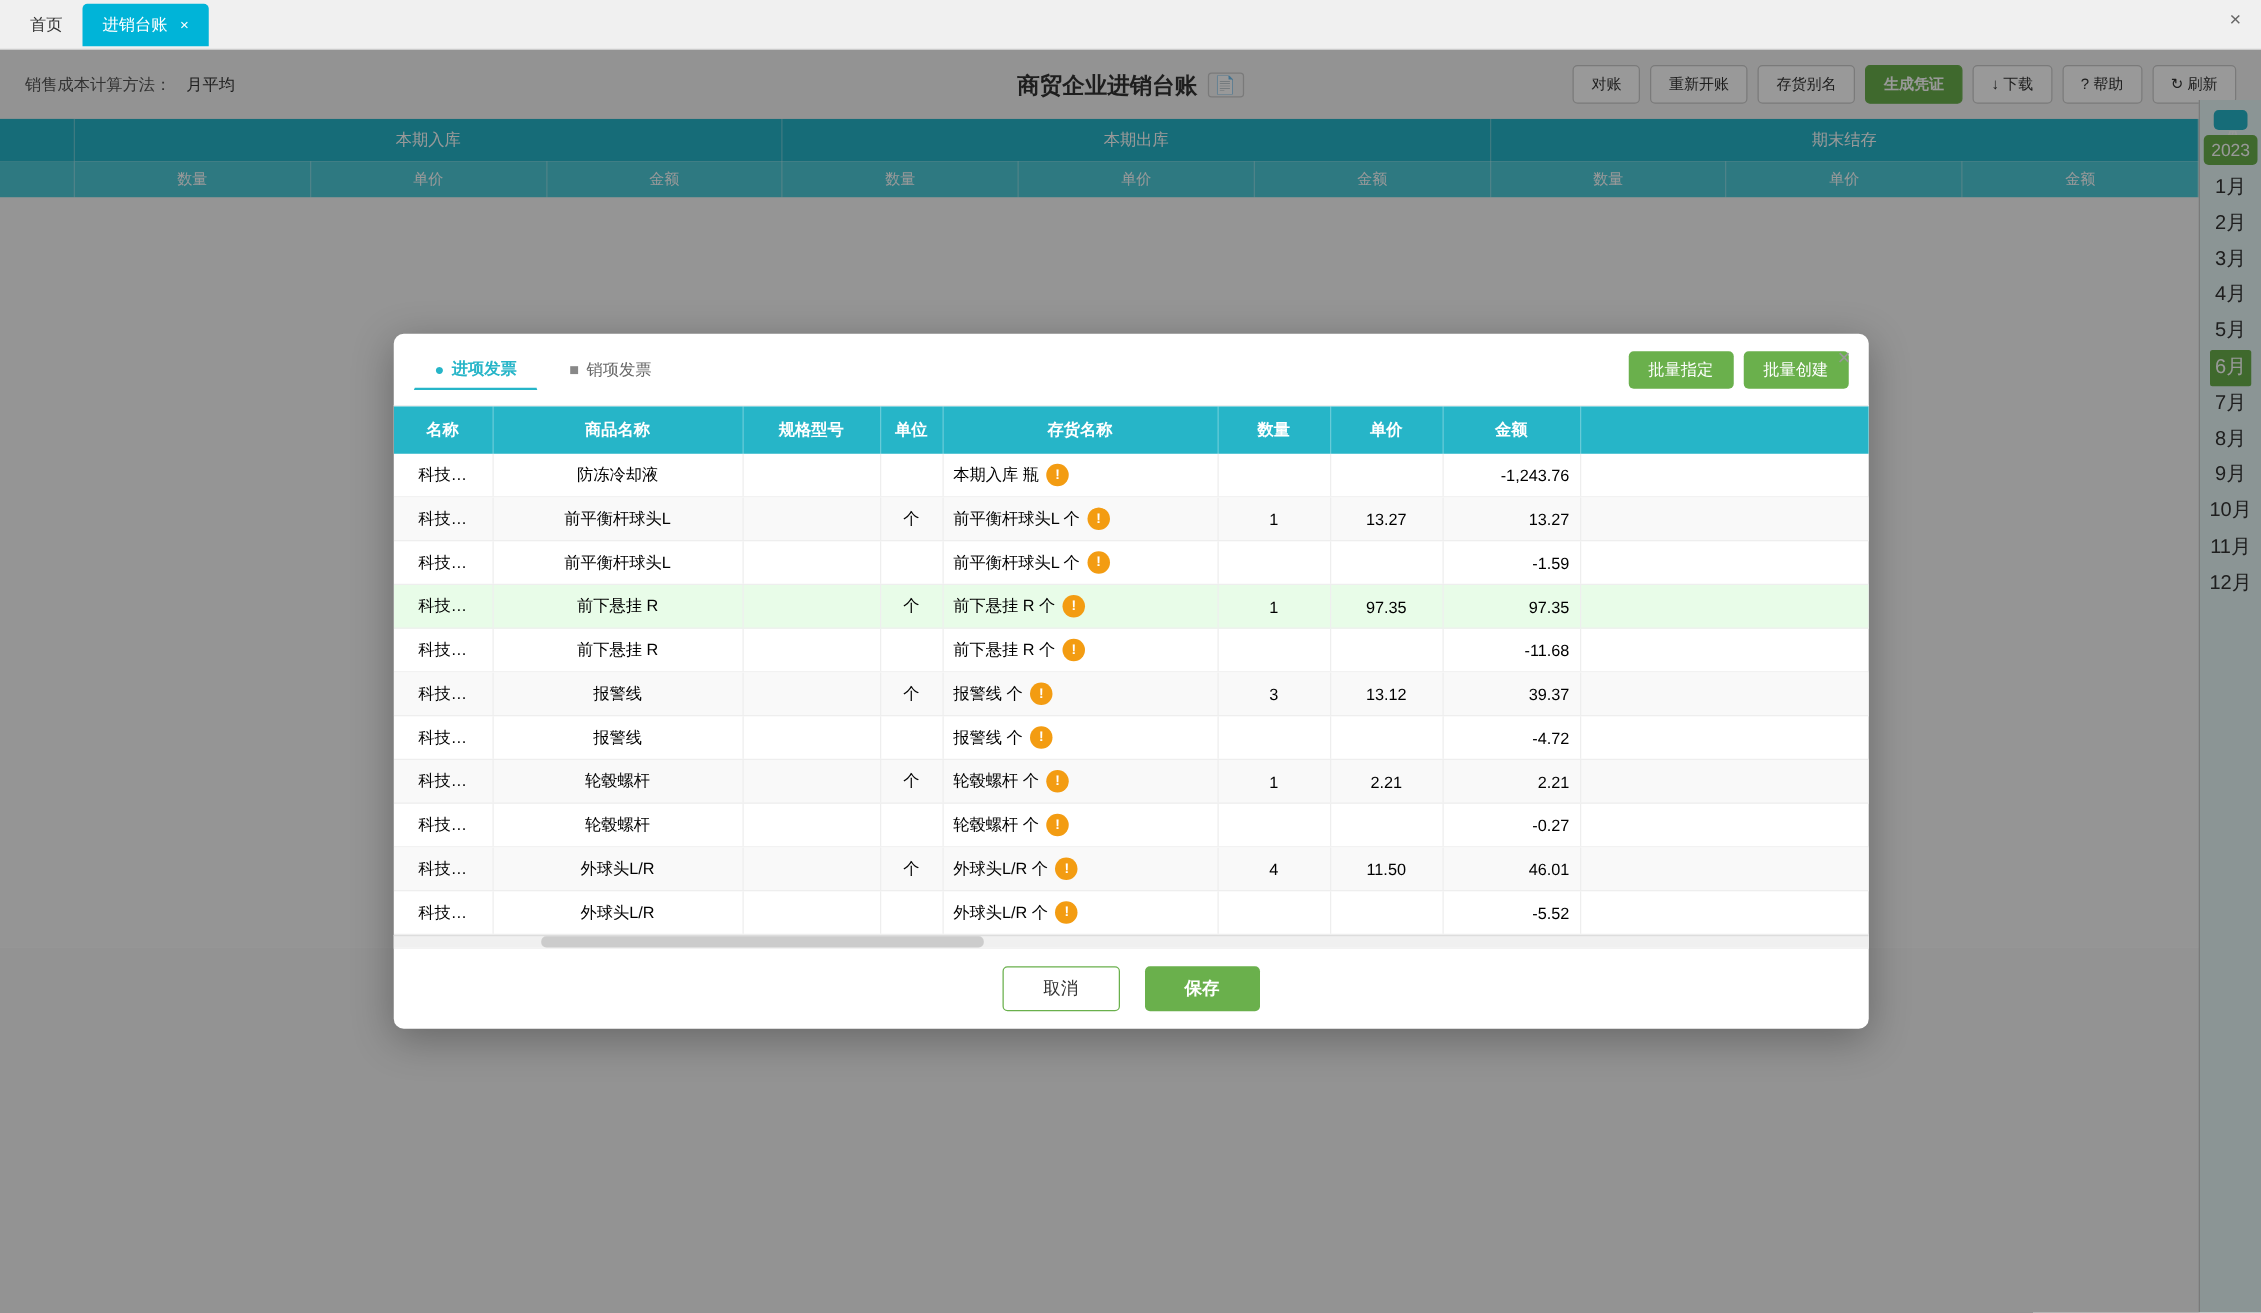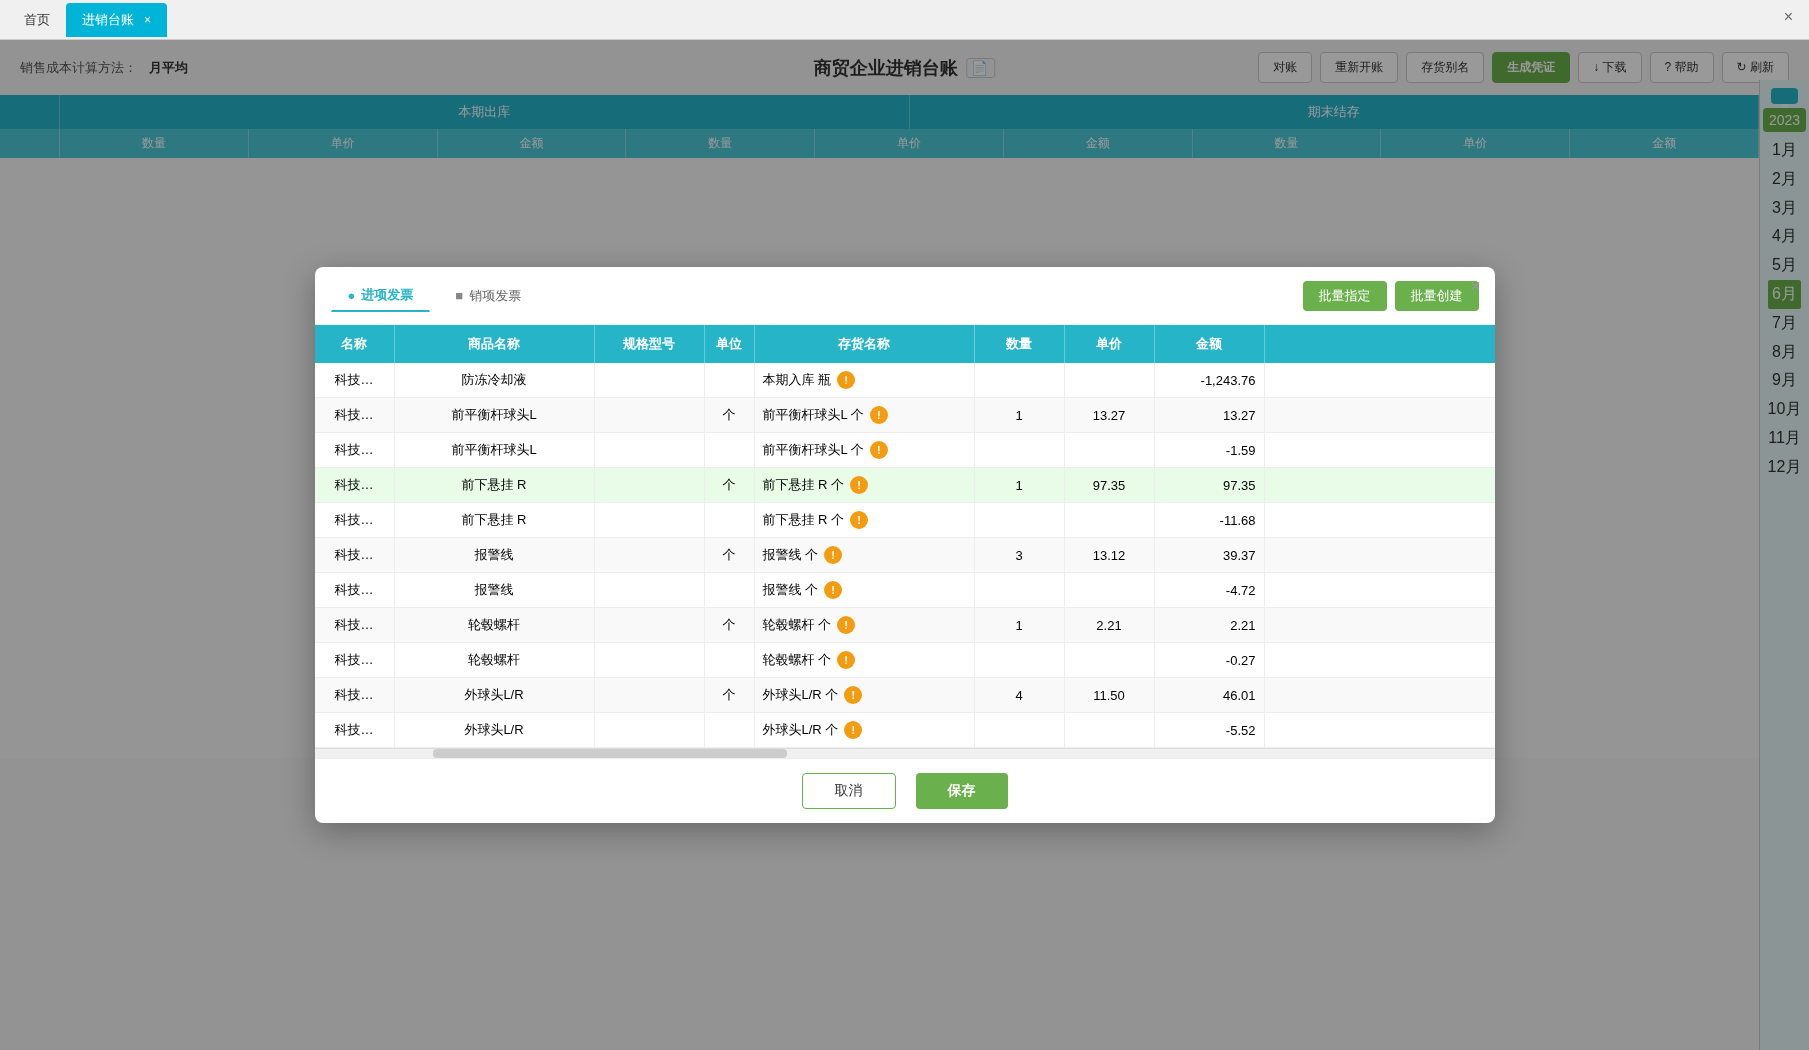--- a/index.html
+++ b/index.html
@@ -359,21 +359,21 @@
       font-size: 12px;
       border-right: 1px solid rgba(255,255,255,0.3);
     }
     .cost-label {
       font-size: 13px;
       color: #555;
     }
     .cost-value {
       font-size: 13px;
       color: #333;
-      font-weight: bold;
+      font-weight: normal;
     }
   </style>
 </head>
 <body>
 
 <div class="tab-bar">
   <div class="tab-item">首页</div>
   <div class="tab-item active">
     <span>进销台账</span>
     <span class="tab-close">×</span>
@@ -399,20 +399,21 @@
       <button class="btn btn-green">生成凭证</button>
       <button class="btn btn-icon">↓ 下载</button>
       <button class="btn btn-icon">? 帮助</button>
       <button class="btn btn-icon">↻ 刷新</button>
     </div>
   </div>
 
   <div class="bg-table" style="width:calc(100% - 50px);">
     <div class="bg-table-header-outer">
       <div style="width:60px;background:#26b5c8;border-right:1px solid rgba(255,255,255,0.3);"></div>
+      <div class="bg-header-group">本期入库</div>
       <div class="bg-header-group">本期出库</div>
       <div class="bg-header-group">期末结存</div>
     </div>
     <div class="bg-header-row2">
       <div style="width:60px;border-right:1px solid rgba(255,255,255,0.3);"></div>
       <div class="bg-header-sub">数量</div>
       <div class="bg-header-sub">单价</div>
       <div class="bg-header-sub">金额</div>
       <div class="bg-header-sub">数量</div>
       <div class="bg-header-sub">单价</div>

